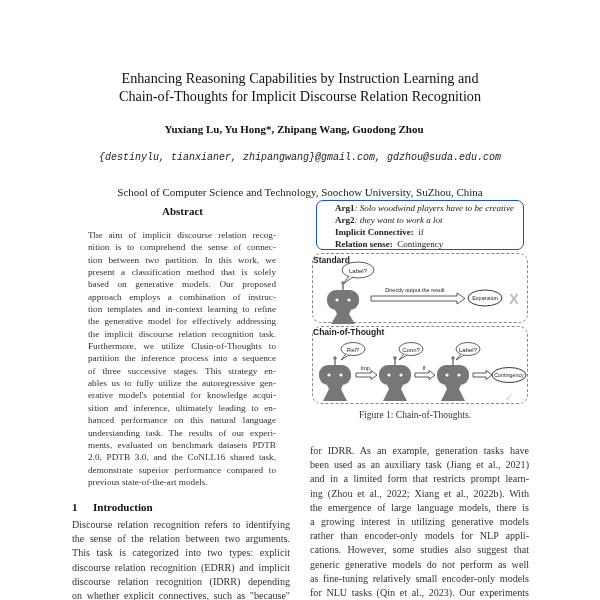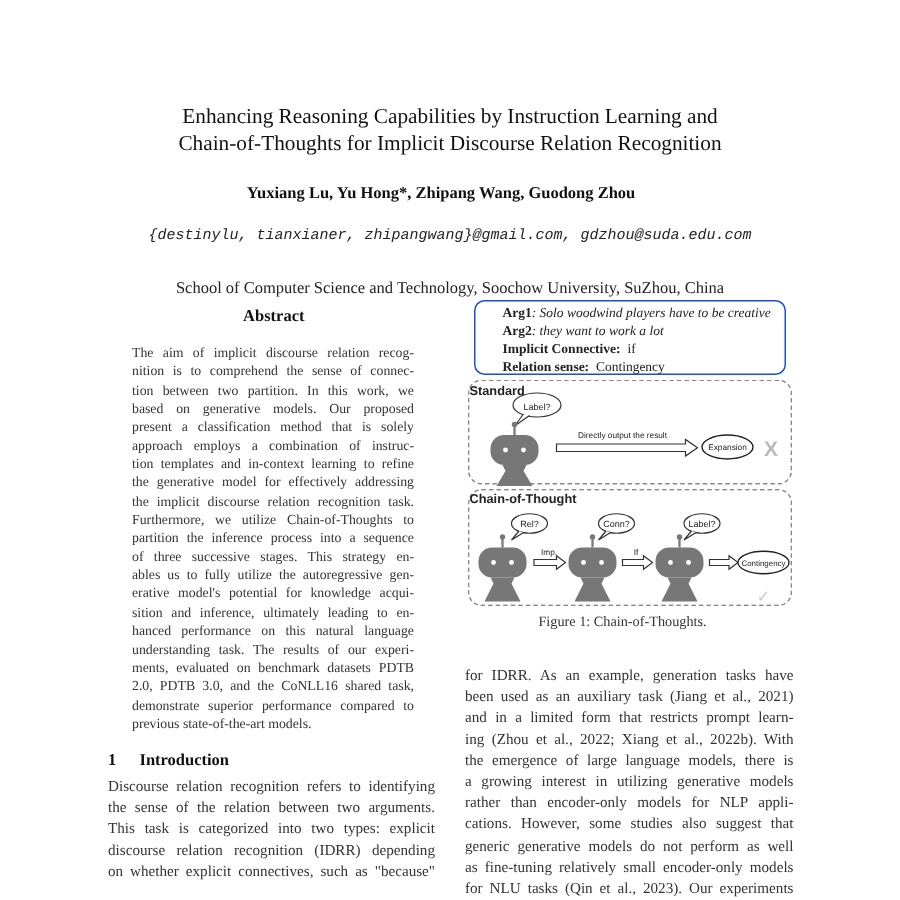--- a/index.html
+++ b/index.html
@@ -52,22 +52,22 @@
 </div>
 <div class="authors">Yuxiang Lu, Yu Hong*, Zhipang Wang, Guodong Zhou</div>
 <div class="affil">School of Computer Science and Technology, Soochow University, SuZhou, China</div>
 <div class="emails">{destinylu, tianxianer, zhipangwang}@gmail.com, gdzhou@suda.edu.com</div>
 
 <div class="abs-head">Abstract</div>
 <div class="abs-body">
   <div>The aim of implicit discourse relation recog-</div>
   <div>nition is to comprehend the sense of connec-</div>
   <div>tion between two partition. In this work, we</div>
+  <div>present a classification method that is solely</div>
   <div>based on generative models.  Our proposed</div>
-  <div>present a classification method that is solely</div>
   <div>approach employs a combination of instruc-</div>
   <div>tion templates and in-context learning to refine</div>
   <div>the generative model for effectively addressing</div>
   <div>the implicit discourse relation recognition task.</div>
   <div>Furthermore, we utilize Chain-of-Thoughts to</div>
   <div>partition the inference process into a sequence</div>
   <div>of three successive stages.  This strategy en-</div>
   <div>ables us to fully utilize the autoregressive gen-</div>
   <div>erative model's potential for knowledge acqui-</div>
   <div>sition and inference, ultimately leading to en-</div>
@@ -79,20 +79,21 @@
   <div class="last">previous state-of-the-art models.</div>
 </div>
 
 <div class="sec-head">
   <span class="num">1</span><span>Introduction</span>
 </div>
 <div class="intro">
   <div>Discourse relation recognition refers to identifying</div>
   <div>the sense of the relation between two arguments.</div>
   <div>This task is categorized into two types:  explicit</div>
+  <div>discourse relation recognition (EDRR) and implicit</div>
   <div>discourse relation recognition (IDRR) depending</div>
   <div>on whether explicit connectives, such as "because"</div>
 </div>
 
 <div class="figure">
   <div class="infobox">
     <div><b>Arg1</b><i>: Solo woodwind players have to be creative</i></div>
     <div><b>Arg2</b><i>: they want to work a lot</i></div>
     <div><b>Implicit Connective:</b>&nbsp;&nbsp;<span>if</span></div>
     <div><b>Relation sense:</b>&nbsp;&nbsp;<span>Contingency</span></div>

